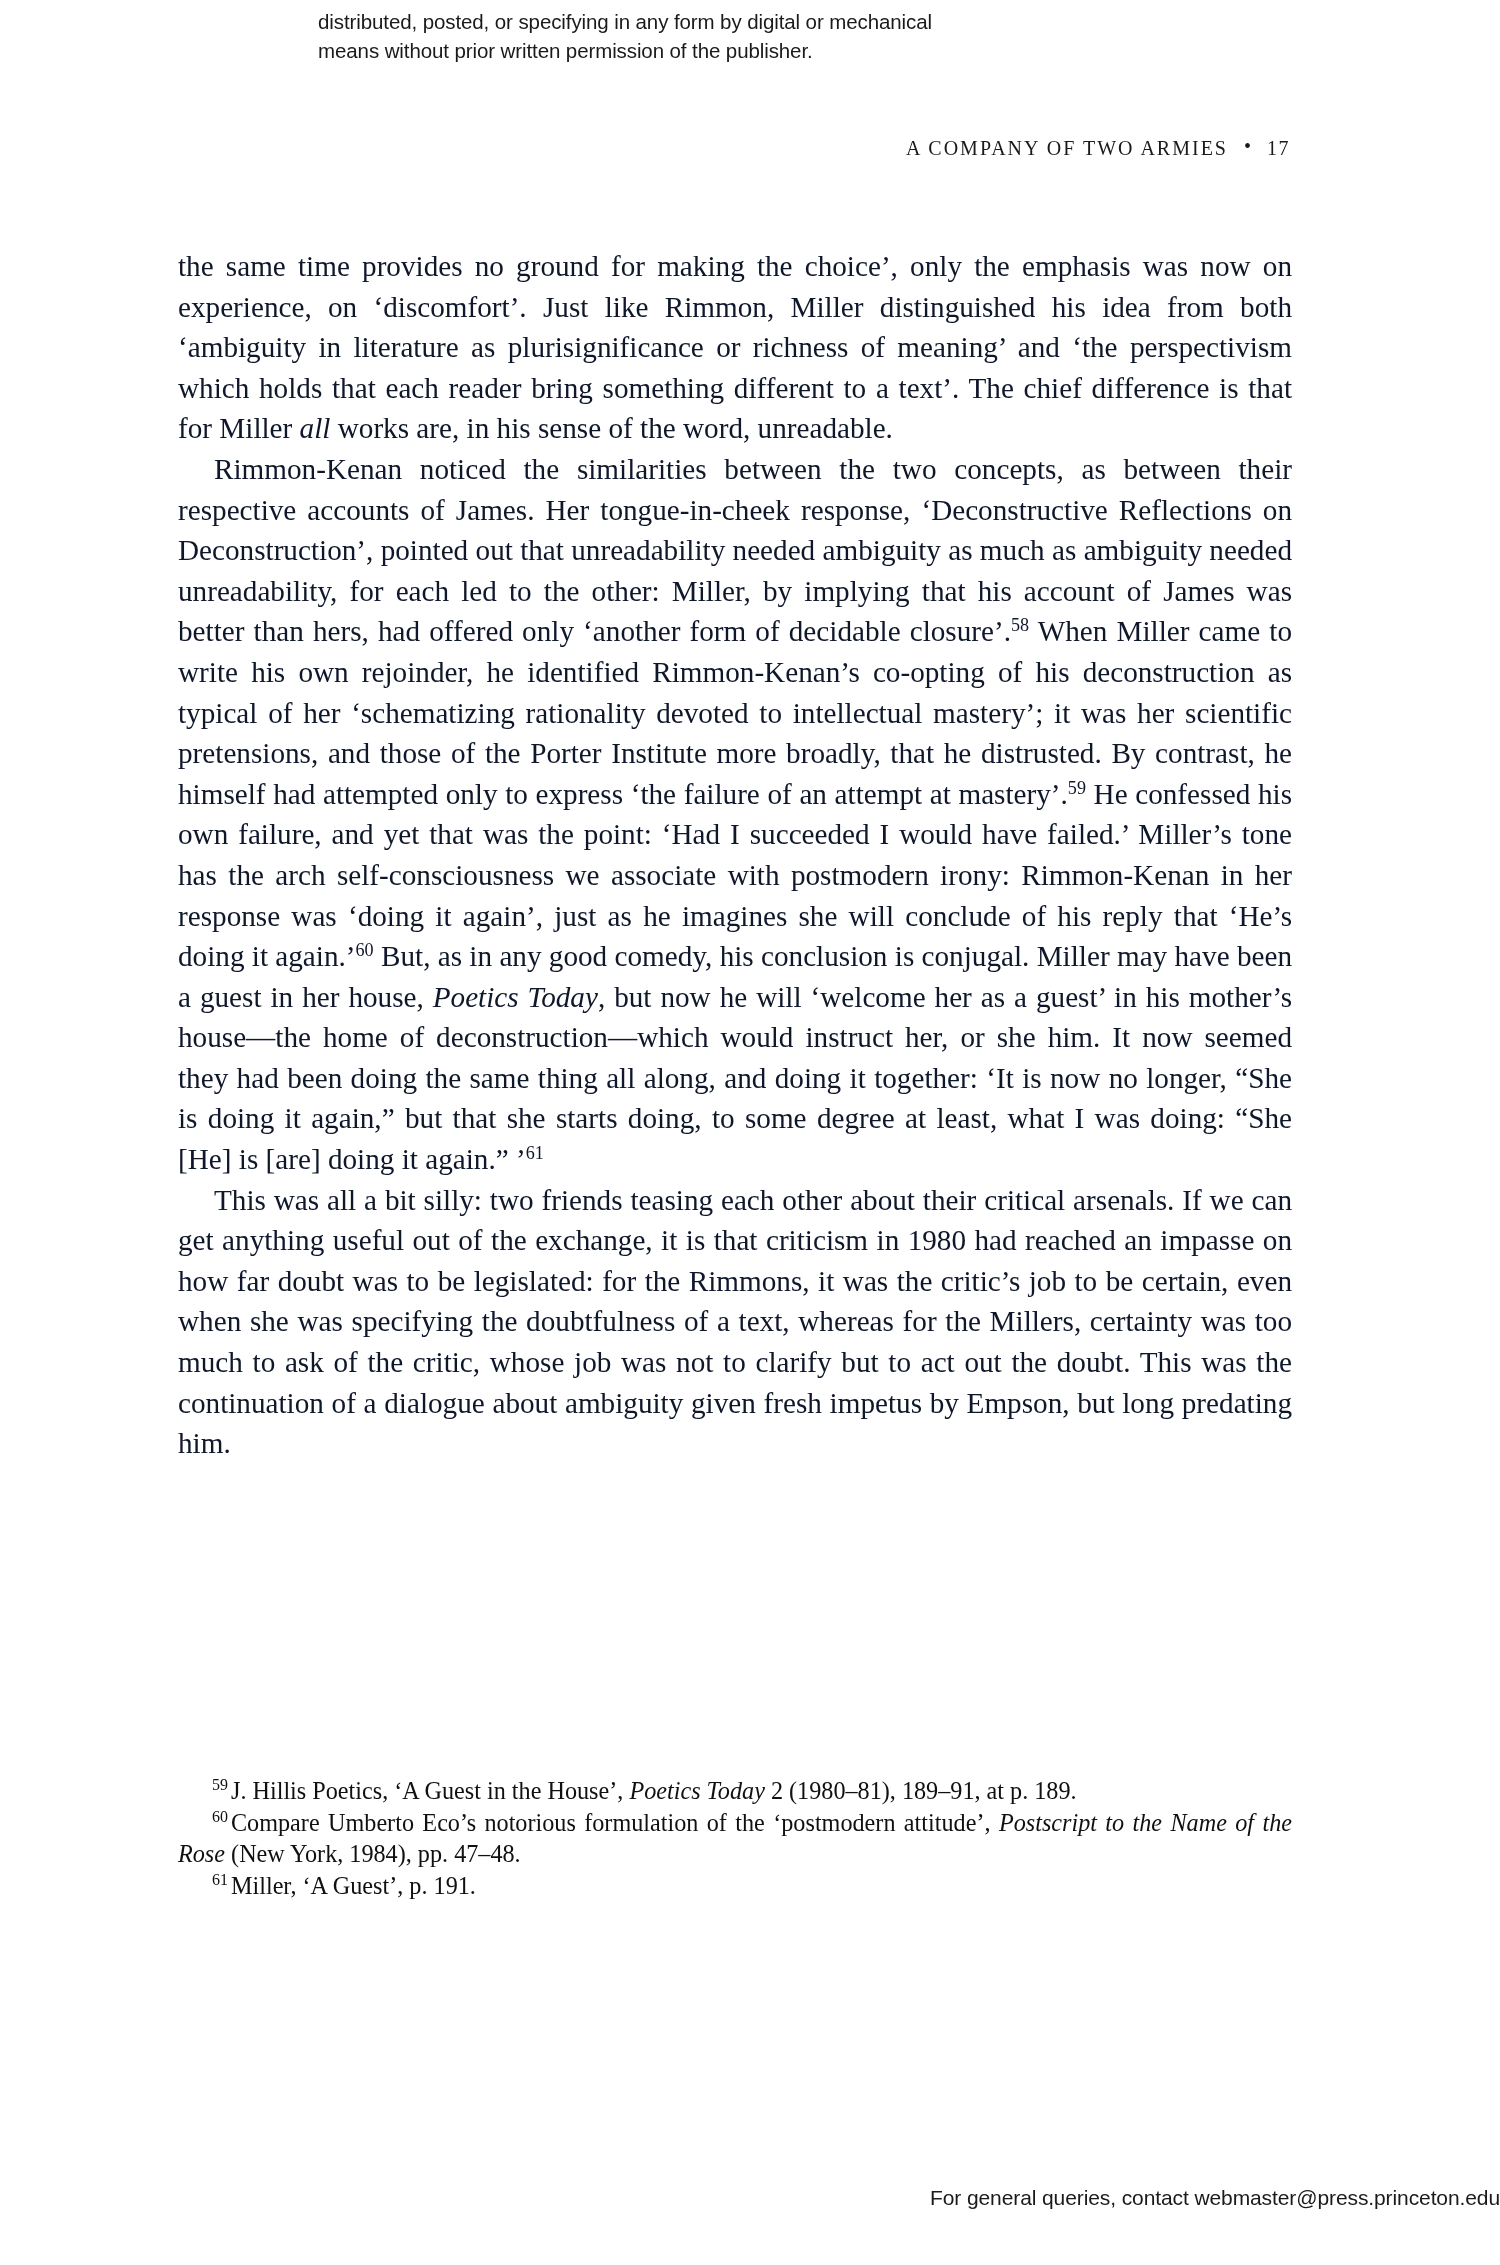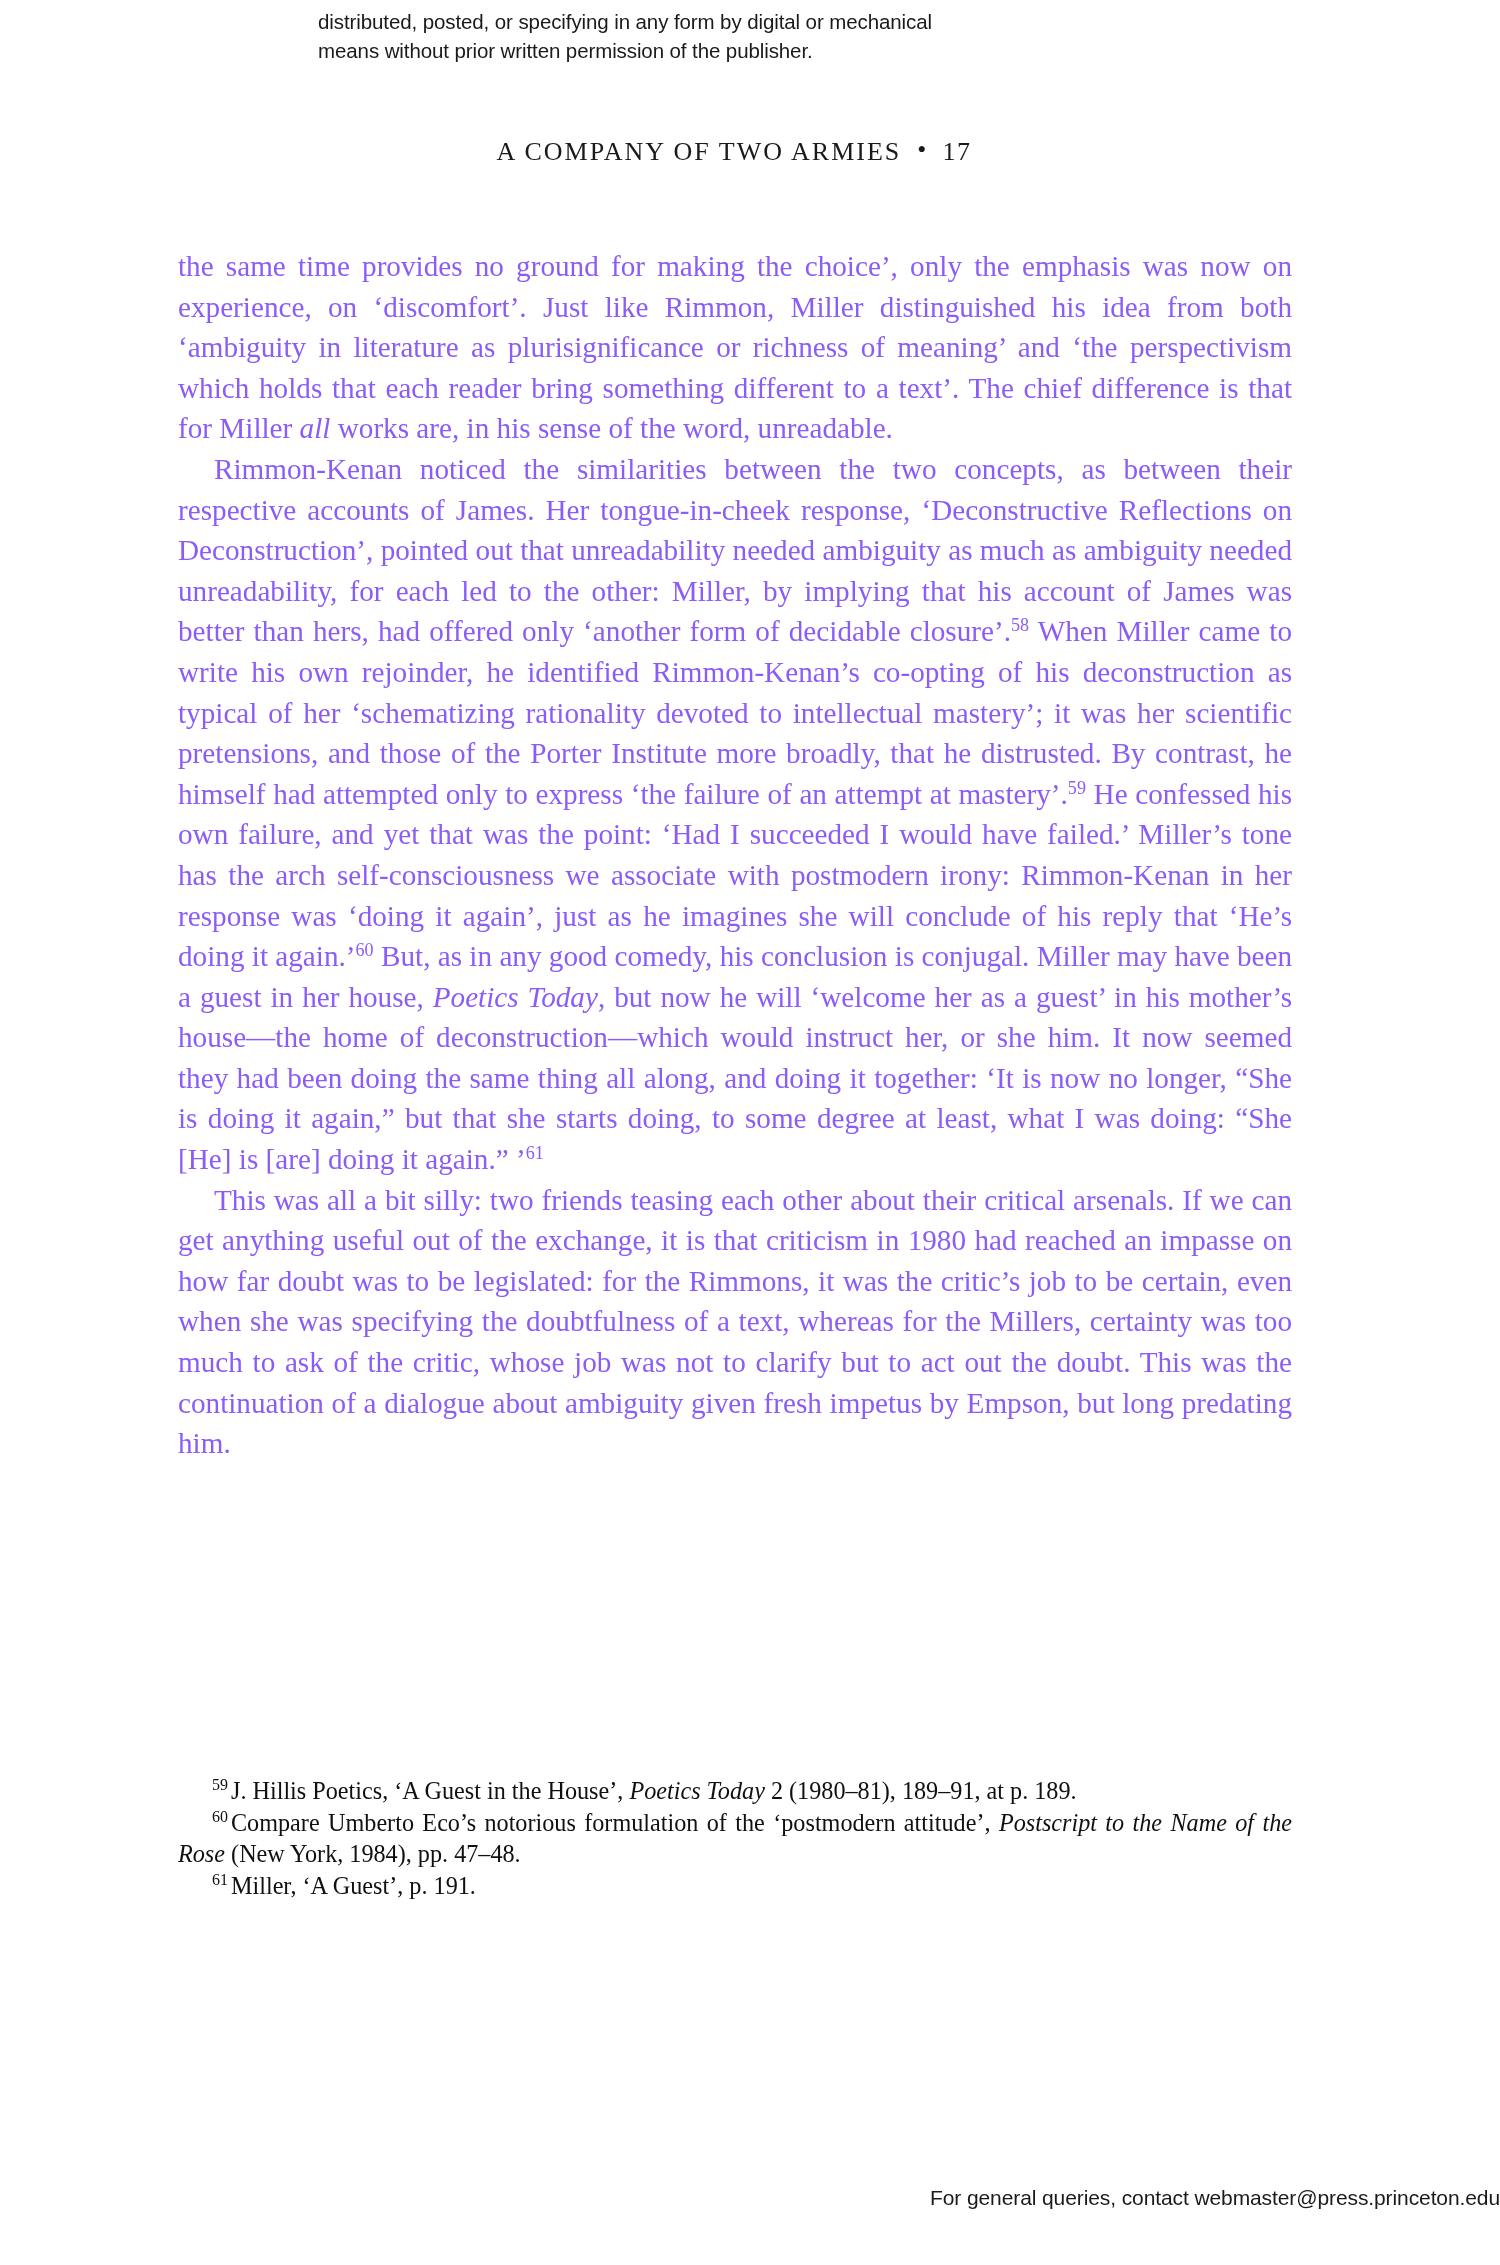--- a/index.html
+++ b/index.html
@@ -28,23 +28,23 @@
     color: #1a1a1a;
     letter-spacing: -0.1px;
   }
 
   
   .running-head {
     position: absolute;
     left: 178px;
     top: 137px;
     width: 1112px;
-    text-align: center;
+    text-align: right;
     font-family: "Liberation Serif", "DejaVu Serif", serif;
-    font-size: 26px;
+    font-size: 20px;
     letter-spacing: 2.0px;
     color: #1a1a1a;
     white-space: nowrap;
   }
   .running-head .rh-title { }
   .running-head .rh-sep {
     display: inline-block;
     padding: 0 14px 0 16px;
     position: relative;
     top: -2px;
@@ -61,21 +61,21 @@
     width: 1114px;
   }
   .body-par {
     font-size: 29.2px;
     line-height: 40.6px;
     text-align: justify;
     text-justify: inter-word;
     margin: 0;
     hyphens: none;
     word-spacing: 0px;
-    color: #8b5cf6;
+    color: #0f172a;
   }
   .body-par.indent {
     text-indent: 36px;
   }
   .body-par i { font-style: italic; }
   .sup {
     font-size: 0.62em;
     vertical-align: 0.55em;
     line-height: 0;
   }

